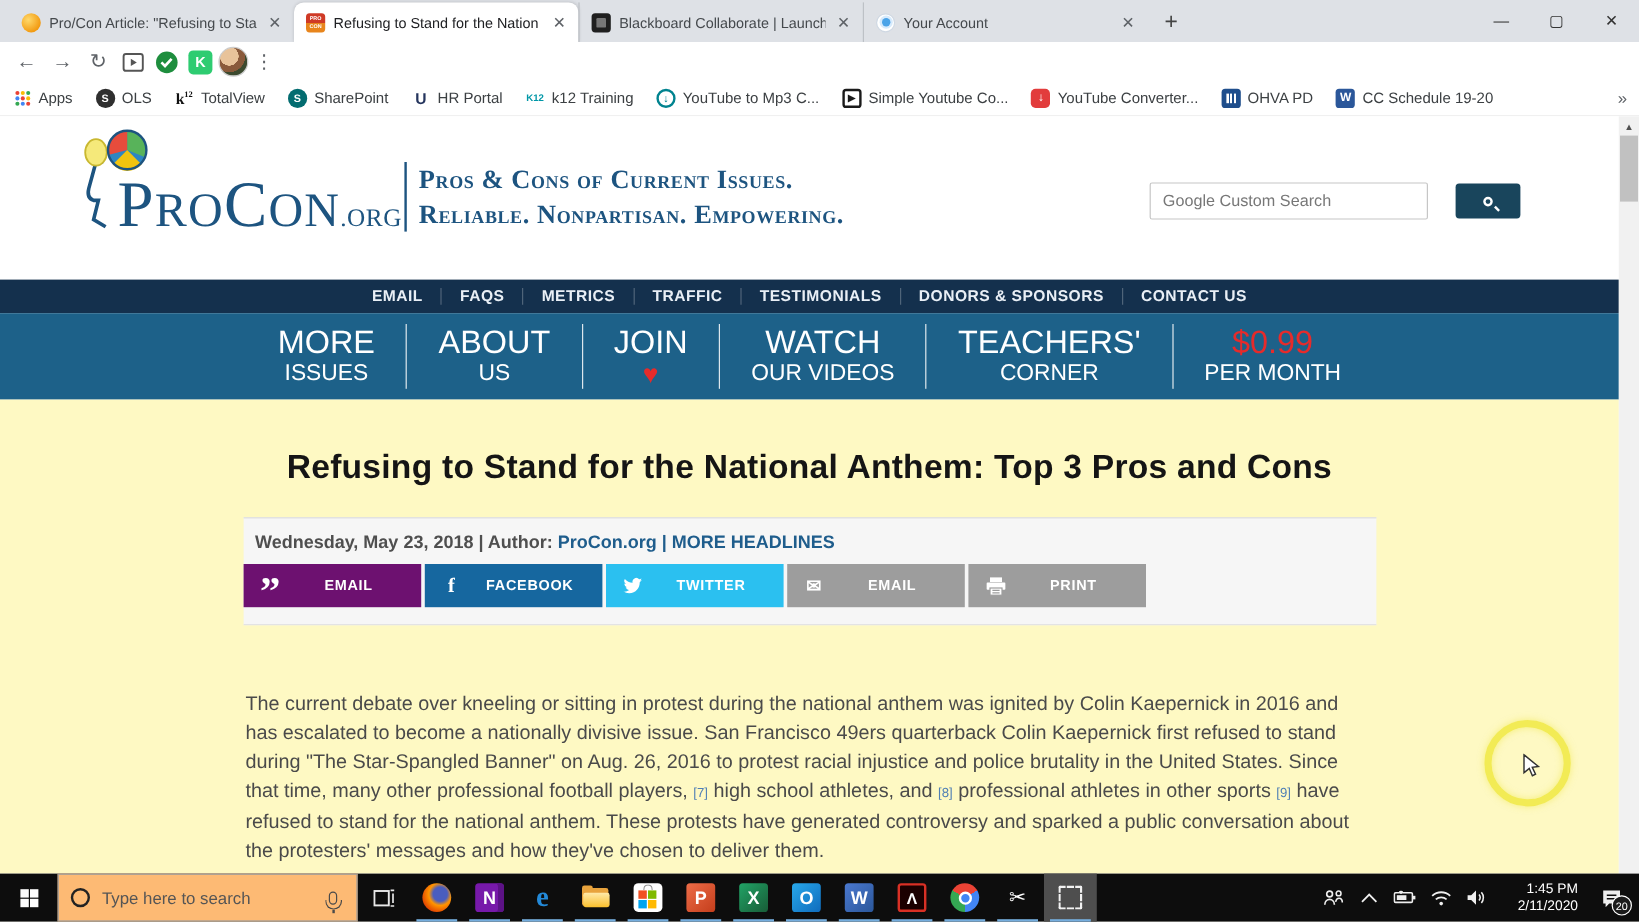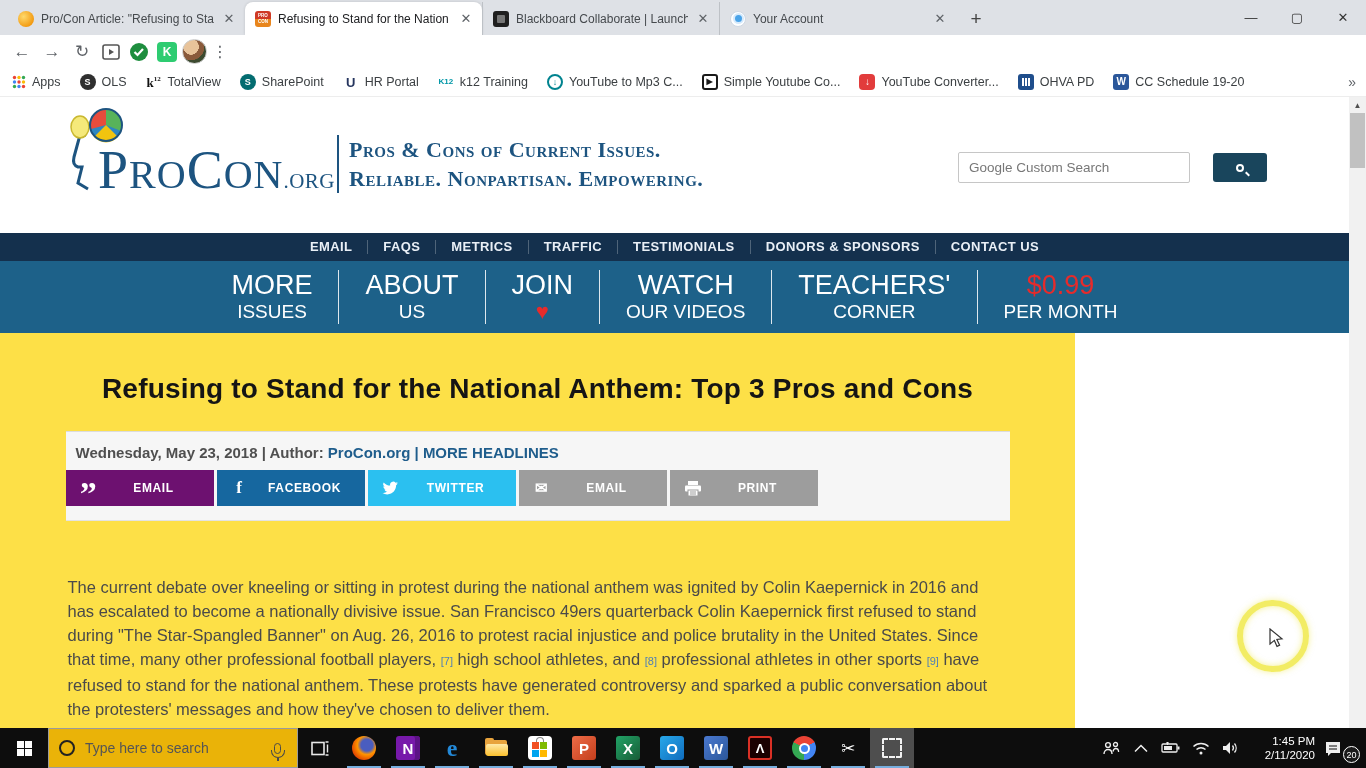--- a/index.html
+++ b/index.html
@@ -60,21 +60,21 @@
   .navtop a:first-child{border-left:none}
 
   .navmain{position:absolute;top:164px;left:0;width:1349px;height:72px;background:#1d6189;display:flex;align-items:center;justify-content:center}
   .nm-item{text-align:center;color:#fff;padding:0 26px}
   .nm-top{font-size:27px;font-weight:500;line-height:30px}
   .nm-bot{font-size:19px;font-weight:400;line-height:24px}
   .nm-sep{width:1px;height:54px;background:rgba(255,255,255,.85)}
   .red{color:#e62b2b}
   .heart{font-size:22px;line-height:24px}
 
-  .article{position:absolute;top:236px;left:0;width:1075px;height:395px;background:#fde047}
+  .article{position:absolute;top:236px;left:0;width:1349px;height:395px;background:#fef9c3}
   .a-title{margin-top:40px;text-align:center;font-size:28px;font-weight:700;color:#151515;letter-spacing:.2px}
   .meta{width:944px;margin:26px auto 0;background:#f6f6f6;border-top:1px solid #dcdcdc;border-bottom:1px solid #e3e3e3;padding:12px 0 14px}
   .dateline{padding-left:10px;font-size:15px;font-weight:700;color:#4f4f4f}
   .dateline .blu{color:#1f5d8c}
   .sharerow{display:flex;gap:3px;margin-top:9px}
   .shbtn{width:148px;height:36px;border:none;display:flex;align-items:center;color:#fff;font-size:12px;font-weight:700;letter-spacing:.6px;font-family:"Liberation Sans",sans-serif}
   .shbtn .ic{width:46px;display:flex;align-items:center;justify-content:center;flex:none}
   .shbtn .lb{flex:1;text-align:center;padding-right:18px}
   .quoteic{font-family:"Liberation Serif",serif;font-size:34px;line-height:10px;font-weight:700;margin-top:12px}
   .fbic{font-family:"Liberation Serif",serif;font-size:17px;font-weight:700}
@@ -83,34 +83,34 @@
   .ref{color:#4f7fb5;font-size:11px;cursor:pointer}
 
   .halo{position:absolute;left:1237px;top:503px;width:72px;height:72px;border-radius:50%;border:6px solid rgba(238,230,48,.75);box-shadow:0 0 6px rgba(238,230,48,.5),inset 0 0 6px rgba(238,230,48,.5)}
   .cursor{position:absolute;left:26px;top:22px}
 
   
   .taskbar{position:absolute;left:0;top:728px;width:1366px;height:40px;background:#0d0d0d;display:flex;align-items:stretch}
   .startbtn{width:48px;display:flex;align-items:center;justify-content:center}
   .winlogo{display:grid;grid-template-columns:7px 7px;grid-template-rows:7px 7px;gap:1px}
   .winlogo i{background:#fdfdfd}
-  .tsearch{width:250px;background:#eab308;display:flex;align-items:center;gap:10px;padding:0 10px;border:1px solid #9b9b9b}
+  .tsearch{width:250px;background:#fdba74;display:flex;align-items:center;gap:10px;padding:0 10px;border:1px solid #9b9b9b}
   .cort{width:16px;height:16px;border:2px solid #222;border-radius:50%;flex:none}
   .tsearch .ph{flex:1;font-size:14px;color:#555}
   .mic{width:7px;height:11px;border:1.5px solid #4a4a4a;border-radius:4px;position:relative;margin-right:6px}
   .mic:after{content:"";position:absolute;left:-4px;top:6px;width:12px;height:7px;border:1.5px solid #4a4a4a;border-top:none;border-radius:0 0 7px 7px}
   .mic:before{content:"";position:absolute;left:2px;top:14px;width:1.5px;height:3px;background:#4a4a4a}
   .tkapp{width:44px;display:flex;align-items:center;justify-content:center;position:relative}
   .tkapp.running:after{content:"";position:absolute;bottom:0;left:5px;right:5px;height:2.5px;background:#76aede}
   .tkapp.activeapp{background:#4e4e4e}
   .tki{width:24px;height:24px;display:flex;align-items:center;justify-content:center;font-weight:700;color:#fff;border-radius:3px;font-size:15px}
   .tray{position:absolute;right:0;top:728px;height:40px;display:flex;align-items:center;gap:3px;padding-right:4px;color:#eee}
   .trico{width:27px;height:40px;display:flex;align-items:center;justify-content:center}
   .clock{width:62px;text-align:right;font-size:11.5px;line-height:14px;color:#fff;margin:0 6px}
-  .notif{position:relative;width:38px;height:40px;display:flex;align-items:center;justify-content:flex-start}
+  .notif{position:relative;width:38px;height:40px;display:flex;align-items:center;justify-content:center}
   .badge{position:absolute;right:2px;bottom:5px;width:17px;height:17px;border-radius:50%;background:#1b1b1b;border:1px solid #fff;color:#fff;font-size:9px;display:flex;align-items:center;justify-content:center}
 </style>
 </head>
 <body>
 
 <div class="tabstrip">
   <div id="tabs-holder" style="display:flex;align-items:flex-end;height:100%">
       <div class="tab">
         <span class="fv" style="border-radius:50%;background:radial-gradient(circle at 35% 35%,#ffd96b,#f29a11 72%)"></span>
         <span class="t-title">Pro/Con Article: "Refusing to Sta</span>

